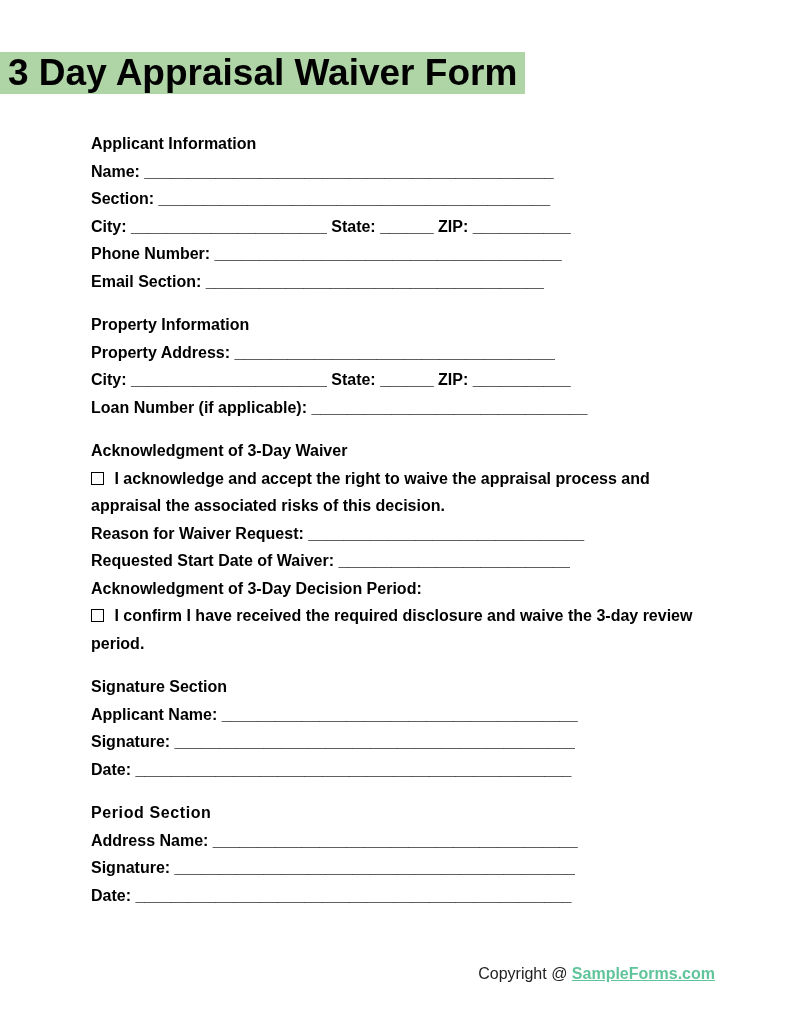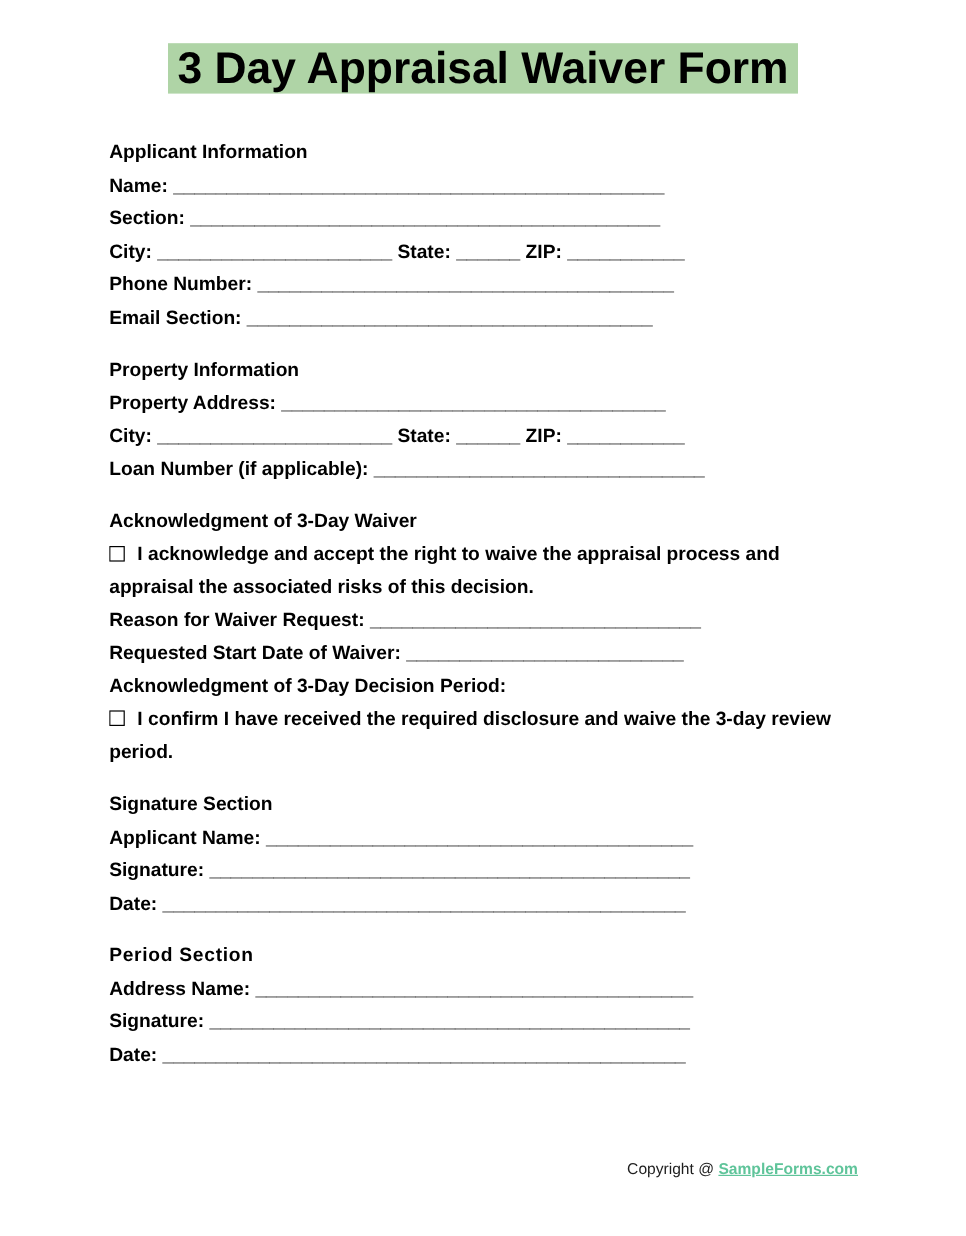--- a/index.html
+++ b/index.html
@@ -10,22 +10,22 @@
   .page {
     position: relative;
     width: 805px;
     height: 1030px;
     background: #ffffff;
     font-family: "Liberation Sans", sans-serif;
     color: #000000;
     overflow: hidden;
   }
   .title-row {
-    padding-top: 36px;
-    text-align: center;
+    padding-top: 52px;
+    text-align: left;
   }
   .title-highlight {
     display: inline-block;
     background: #afd4a6;
     font-size: 37px;
     font-weight: bold;
     line-height: 42px;
     padding: 0 8px;
     white-space: nowrap;
   }
@@ -58,21 +58,21 @@
     position: relative;
     top: 1px;
   }
   .notary-heading {
     letter-spacing: 0.6px;
   }
   .footer {
     position: absolute;
     top: 963px;
     right: 90px;
-    font-size: 13px;
+    font-size: 16px;
     line-height: 21px;
     white-space: nowrap;
     margin-left: 18px;
   }
   .footer .copy {
     color: #1e1e1e;
     font-weight: normal;
   }
   .footer .site-link {
     color: #5fc49a;

